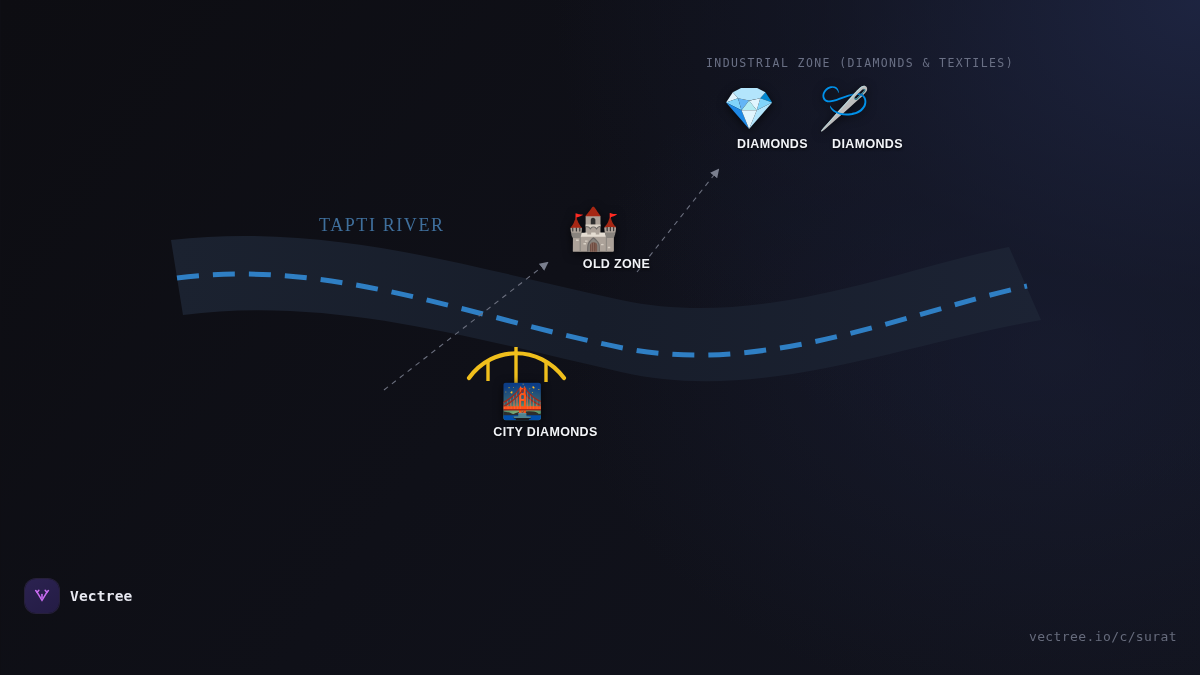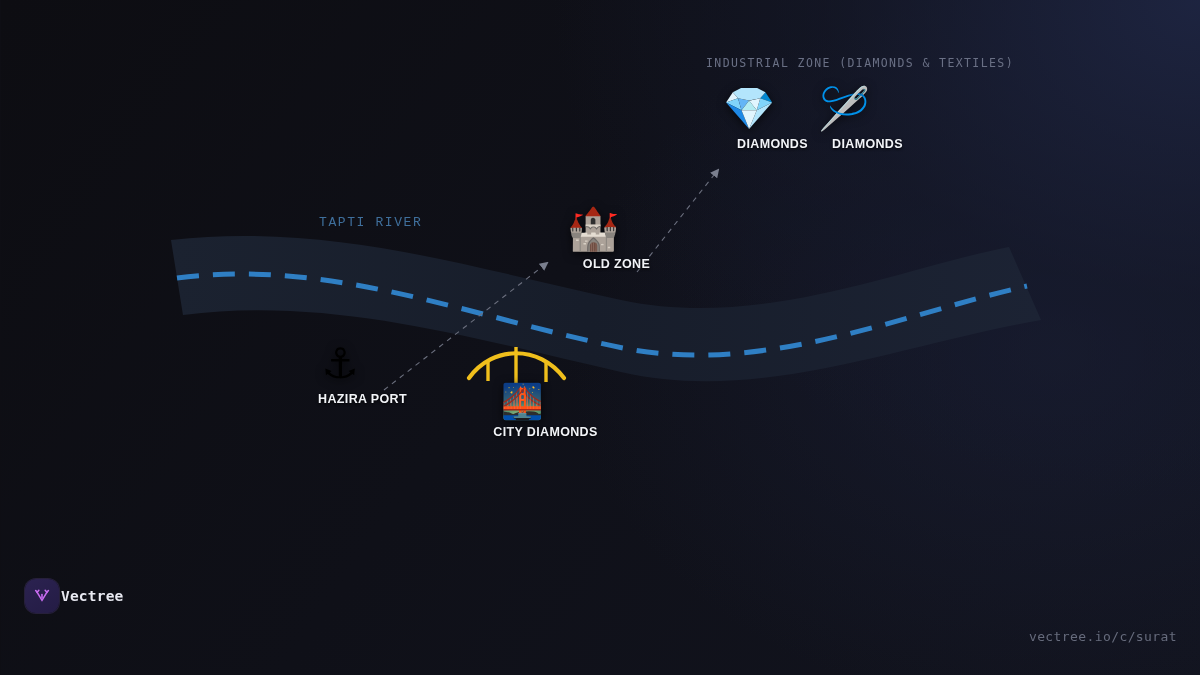--- a/index.html
+++ b/index.html
@@ -26,22 +26,22 @@
   .zone-title {
     position:absolute;
     font-family:"DejaVu Sans Mono","Liberation Mono",monospace;
     font-size:11.5px;
     letter-spacing:1.4px;
     color:#6a7085;
     white-space:nowrap;
   }
   .river-title {
     position:absolute;
-    font-family:Liberation Mono, monospace;
-    font-size:13px;
+    font-family:Liberation Serif, serif;
+    font-size:18px;
     letter-spacing:1.6px;
     color:#3f6f9c;
     white-space:nowrap;
   }
   .poi {
     position:absolute;
     display:flex;
     flex-direction:column;
     align-items:center;
     transform:translateX(-50%);
@@ -60,21 +60,21 @@
     letter-spacing:0.35px;
     white-space:nowrap;
     text-shadow:0 1px 3px rgba(0,0,0,0.9);
     margin-left:45px;
   }
 
   
   #footer { position:absolute; left:0; bottom:0; width:1200px; height:115px; }
   #brandrow {
     position:absolute; left:24px; top:19px;
-    display:flex; align-items:center; gap:2px;
+    display:flex; align-items:center; gap:11px;
   }
   #logo {
     width:34px; height:34px; border-radius:11px;
     background:linear-gradient(150deg,#2b2250 0%,#241c45 100%);
     display:flex; align-items:center; justify-content:center;
     box-shadow:0 0 0 1px rgba(150,110,230,0.18);
   }
   #brandname {
     font-family:"DejaVu Sans Mono","Liberation Mono",monospace;
     font-size:14.5px; font-weight:bold; color:#e8e9f1;
@@ -144,24 +144,20 @@
   <div class="poi" style="left:844px; top:88px;">
     <span class="glyph">🪡</span>
     <span class="plabel">DIAMONDS</span>
   </div>
 
   <div class="poi" style="left:593px; top:208px;">
     <span class="glyph">🏰</span>
     <span class="plabel">OLD ZONE</span>
   </div>
 
-  <div class="poi" style="left:339px; top:343px;">
-    <span class="glyph">⚓</span>
-    <span class="plabel">HAZIRA PORT</span>
-  </div>
 
   <div class="poi" style="left:522px; top:384px;">
     <span class="glyph" style="font-size:34px;">🌉</span>
     <span class="plabel">CITY DIAMONDS</span>
   </div>
 
   <div id="footer">
     <div id="brandrow">
       <div id="logo">
         <svg width="20" height="20" viewBox="0 0 24 24" xmlns="http://www.w3.org/2000/svg">

